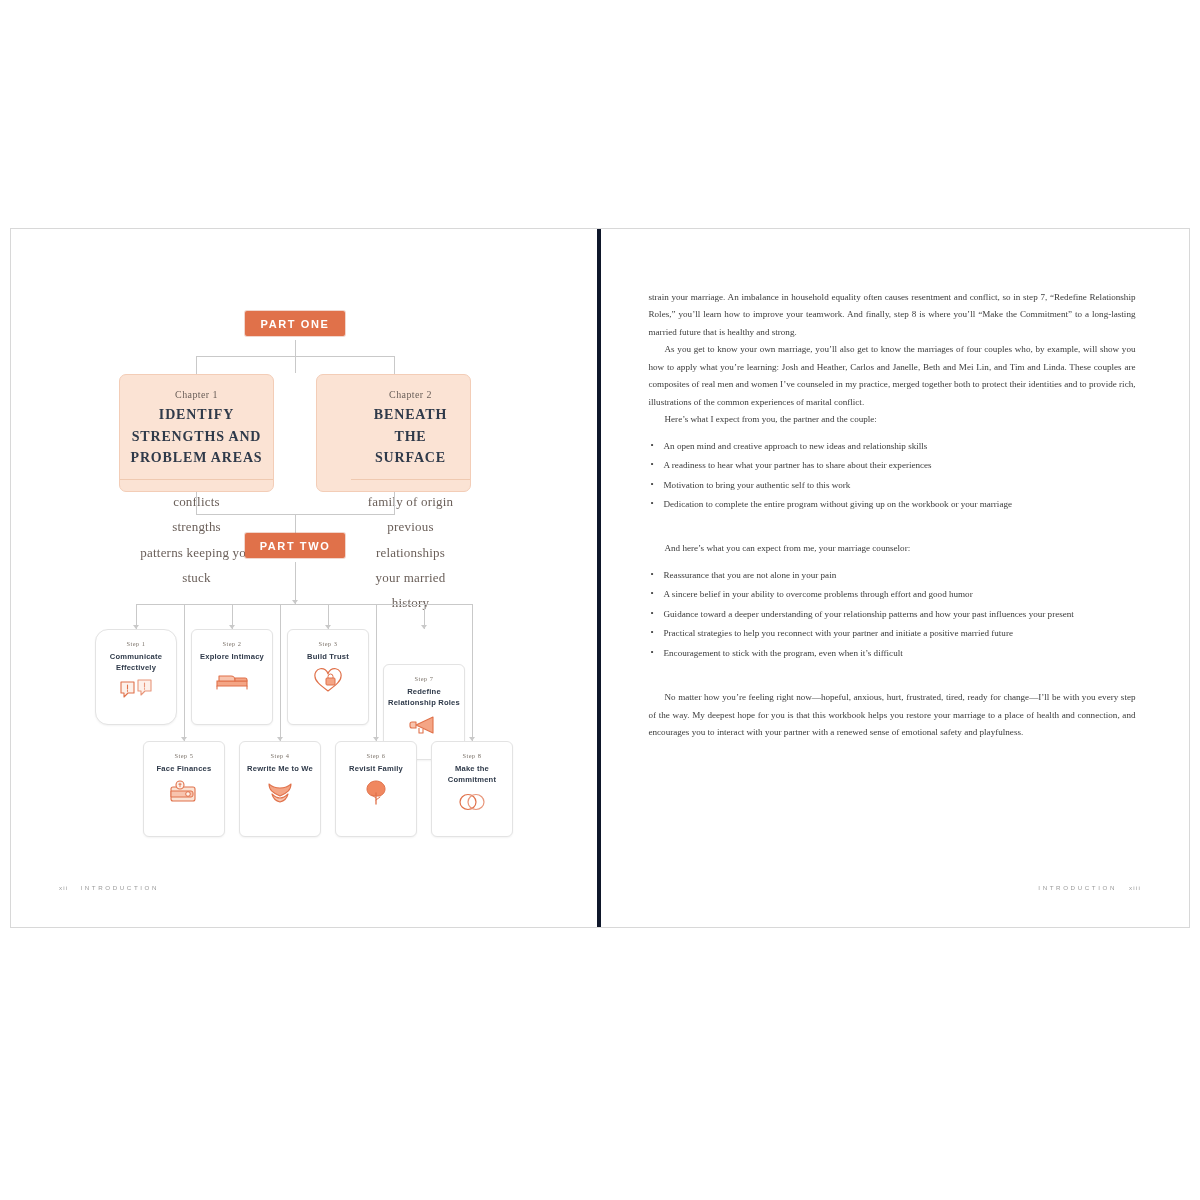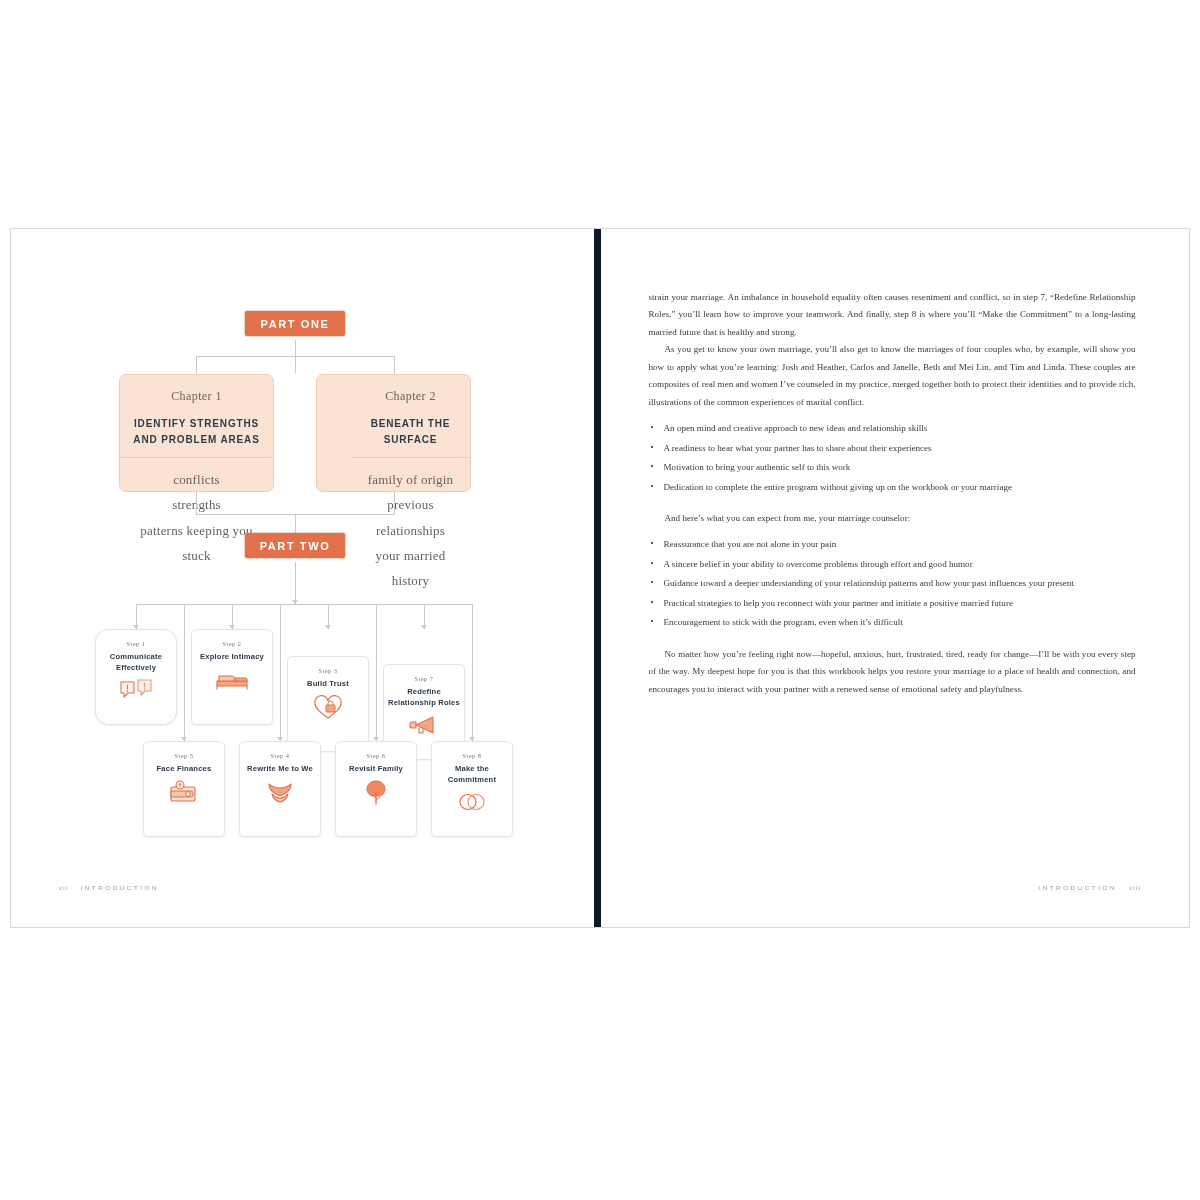--- a/index.html
+++ b/index.html
@@ -12,21 +12,21 @@
   .spread{
     position:absolute;
     left:10px;top:228px;
     width:1180px;height:700px;
     background:#ffffff;
     border:1px solid #d8d8d8;
     box-sizing:border-box;
     display:flex;
   }
   .page{position:relative;box-sizing:border-box;height:100%;}
-  .page-left{width:590px;border-right:7px solid #0f172a;}
+  .page-left{width:590px;border-right:4px solid #0f172a;}
   .page-right{width:589px;}
 
   
   .diagram{position:absolute;left:0;top:0;width:590px;height:640px;}
   .badge{
     position:absolute;
     background:#E0714A;
     color:#ffffff;
     font-family:"Liberation Sans", sans-serif;
     font-weight:bold;
@@ -46,25 +46,25 @@
     border:1px solid #F3CDB7;
     border-radius:7px;
     box-sizing:border-box;
     padding:14px 10px 12px 10px;
     text-align:center;
   }
   #chapter-1{left:108px;top:145px;width:155px;height:118px;}
   #chapter-2{left:305px;top:145px;width:155px;height:118px;padding-left:44px;}
   .ch-num{
     font-family:"Liberation Serif", serif;
-    font-size:12px;color:#6a5f59;letter-spacing:.4px;margin-bottom:12px;
+    font-size:10px;color:#6a5f59;letter-spacing:.4px;margin-bottom:4px;
   }
   .ch-title{
-    font-family:Liberation Sans, sans-serif;
-    font-weight:bold;font-size:10px;letter-spacing:.85px;
+    font-family:Liberation Serif, serif;
+    font-weight:bold;font-size:14px;letter-spacing:.85px;
     color:#2f3a4a;line-height:1.55;
     padding-bottom:10px;
   }
   .ch-rule{height:1px;background:#EFC9B0;margin:0 -10px 9px -10px;}
   .ch-item{
     font-family:"Liberation Serif", serif;
     font-size:13px;color:#6a5f59;line-height:1.95;letter-spacing:.2px;
   }
 
   .step-card{
@@ -82,21 +82,21 @@
     font-size:6.4px;color:#7a7168;letter-spacing:.45px;margin-bottom:4px;
   }
   .step-title{
     font-family:"Liberation Sans", sans-serif;
     font-weight:bold;font-size:7.6px;color:#2f3a4a;
     line-height:1.45;letter-spacing:.2px;
   }
   .step-icon{margin-top:6px;display:flex;align-items:center;justify-content:center;}
 
   .row-top .step-card{width:82px;height:96px;top:400px;}
-  #step-1{left:84px;border-radius:13px;}  #step-2{left:180px;} #step-3{left:276px;margin-top:27px;} #step-7{left:372px;margin-top:35px;}
+  #step-1{left:84px;border-radius:13px;}  #step-2{left:180px;} #step-3{left:276px;} #step-7{left:372px;margin-top:35px;}
   .row-bot .step-card{width:82px;height:96px;top:512px;}
   #step-5{left:132px;} #step-4{left:228px;} #step-6{left:324px;} #step-8{left:420px;}
 
   .ln{position:absolute;background:#c9c9c9;}
   .lnv{width:1px;}
   .lnh{height:1px;}
   .arrowhead{
     position:absolute;width:0;height:0;
     border-left:3px solid transparent;border-right:3px solid transparent;
     border-top:4px solid #c9c9c9;
@@ -104,21 +104,21 @@
 
   
   .prose{
     position:absolute;left:48px;top:60px;width:487px;
     font-family:"Liberation Serif", serif;
     font-size:9.1px;line-height:1.92;color:#3b3b3b;
     text-align:justify;
   }
   .prose p{margin:0;}
   .prose p.indent{text-indent:16px;}
-  .prose p.gap{margin-top:14px;}
+  .prose p.gap{margin-top:27px;}
   .prose ul{margin:9px 0 0 0;padding:0;list-style:none;}
   .prose ul li{
     position:relative;padding-left:15px;margin-bottom:2px;
     text-align:left;
   }
   .prose ul li:before{
     content:"•";position:absolute;left:2px;top:-1px;color:#3b3b3b;font-size:9px;
   }
 
   .folio{
@@ -294,20 +294,21 @@
     <div class="folio folio-left">
       <span class="num">xii</span>
       <span>INTRODUCTION</span>
     </div>
   </div>
 
   <div class="page page-right">
     <div class="prose">
       <p>strain your marriage. An imbalance in household equality often causes resentment and conflict, so in step 7, “Redefine Relationship Roles,” you’ll learn how to improve your teamwork. And finally, step 8 is where you’ll “Make the Commitment” to a long-lasting married future that is healthy and strong.</p>
       <p class="indent">As you get to know your own marriage, you’ll also get to know the marriages of four couples who, by example, will show you how to apply what you’re learning: Josh and Heather, Carlos and Janelle, Beth and Mei Lin, and Tim and Linda. These couples are composites of real men and women I’ve counseled in my practice, merged together both to protect their identities and to provide rich, illustrations of the common experiences of marital conflict.</p>
+      <p class="indent">Here’s what I expect from you, the partner and the couple:</p>
       <ul>
         <li>An open mind and creative approach to new ideas and relationship skills</li>
         <li>A readiness to hear what your partner has to share about their experiences</li>
         <li>Motivation to bring your authentic self to this work</li>
         <li>Dedication to complete the entire program without giving up on the workbook or your marriage</li>
       </ul>
       <p class="indent gap">And here’s what you can expect from me, your marriage counselor:</p>
       <ul>
         <li>Reassurance that you are not alone in your pain</li>
         <li>A sincere belief in your ability to overcome problems through effort and good humor</li>

